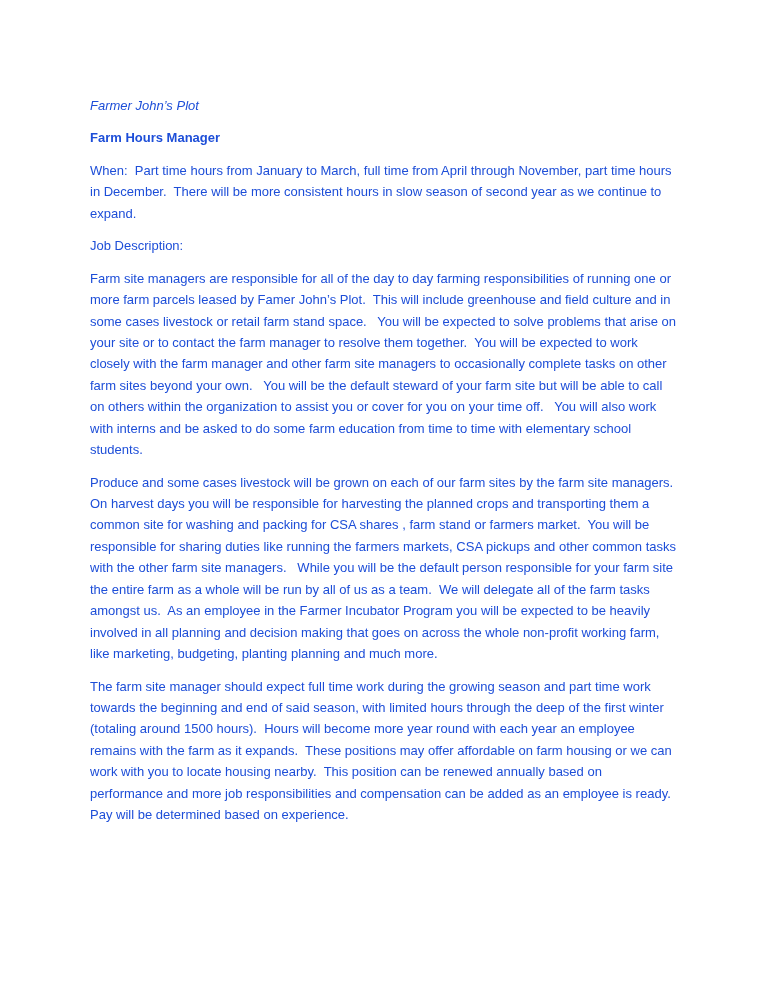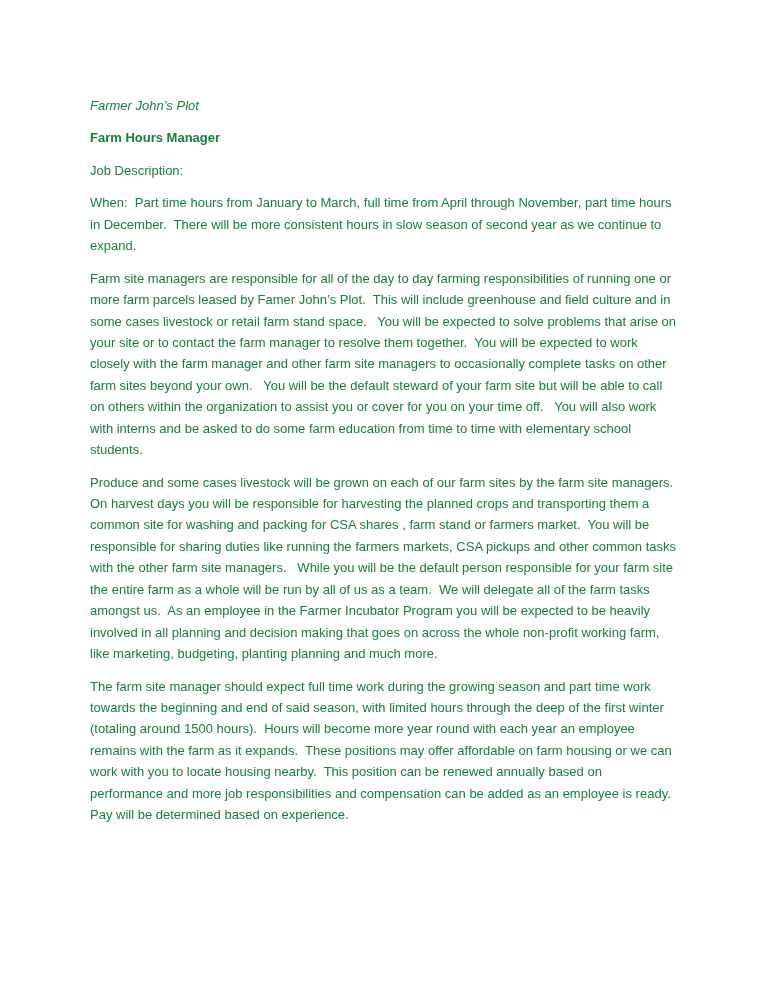--- a/index.html
+++ b/index.html
@@ -10,21 +10,21 @@
   .page {
     width: 768px;
     height: 994px;
     margin: 0 auto;
     background: #ffffff;
     box-sizing: border-box;
     padding: 95px 90px 40px 90px;
     font-family: "Liberation Sans", "DejaVu Sans", sans-serif;
     font-size: 13px;
     line-height: 1.65;
-    color: #15803d;
+    color: #1d4ed8;
     overflow: hidden;
   }
   .page p {
     margin: 0 0 11px 0;
     white-space: pre-wrap;
   }
   .doc-title {
     font-style: italic;
   }
   .doc-heading {
@@ -33,22 +33,22 @@
 </style>
 </head>
 <body>
 
 <div class="page">
   <p class="doc-title">Farmer John’s Plot</p>
 
   <p class="doc-heading">Farm Hours Manager</p>
 
 
+  <p>When:  Part time hours from January to March, full time from April through November, part time hours in December.  There will be more consistent hours in slow season of second year as we continue to expand.</p>
+
   <p>Job Description:</p>
-
-  <p>When:  Part time hours from January to March, full time from April through November, part time hours in December.  There will be more consistent hours in slow season of second year as we continue to expand.</p>
 
   <p>Farm site managers are responsible for all of the day to day farming responsibilities of running one or more farm parcels leased by Famer John’s Plot.  This will include greenhouse and field culture and in some cases livestock or retail farm stand space.   You will be expected to solve problems that arise on your site or to contact the farm manager to resolve them together.  You will be expected to work closely with the farm manager and other farm site managers to occasionally complete tasks on other farm sites beyond your own.   You will be the default steward of your farm site but will be able to call on others within the organization to assist you or cover for you on your time off.   You will also work with interns and be asked to do some farm education from time to time with elementary school students.</p>
 
   <p>Produce and some cases livestock will be grown on each of our farm sites by the farm site managers.  On harvest days you will be responsible for harvesting the planned crops and transporting them a common site for washing and packing for CSA shares , farm stand or farmers market.  You will be responsible for sharing duties like running the farmers markets, CSA pickups and other common tasks with the other farm site managers.   While you will be the default person responsible for your farm site the entire farm as a whole will be run by all of us as a team.  We will delegate all of the farm tasks amongst us.  As an employee in the Farmer Incubator Program you will be expected to be heavily involved in all planning and decision making that goes on across the whole non-profit working farm, like marketing, budgeting, planting planning and much more.</p>
 
   <p>The farm site manager should expect full time work during the growing season and part time work towards the beginning and end of said season, with limited hours through the deep of the first winter (totaling around 1500 hours).  Hours will become more year round with each year an employee remains with the farm as it expands.  These positions may offer affordable on farm housing or we can work with you to locate housing nearby.  This position can be renewed annually based on performance and more job responsibilities and compensation can be added as an employee is ready.   Pay will be determined based on experience.</p>
 </div>
 
 </body></html>

